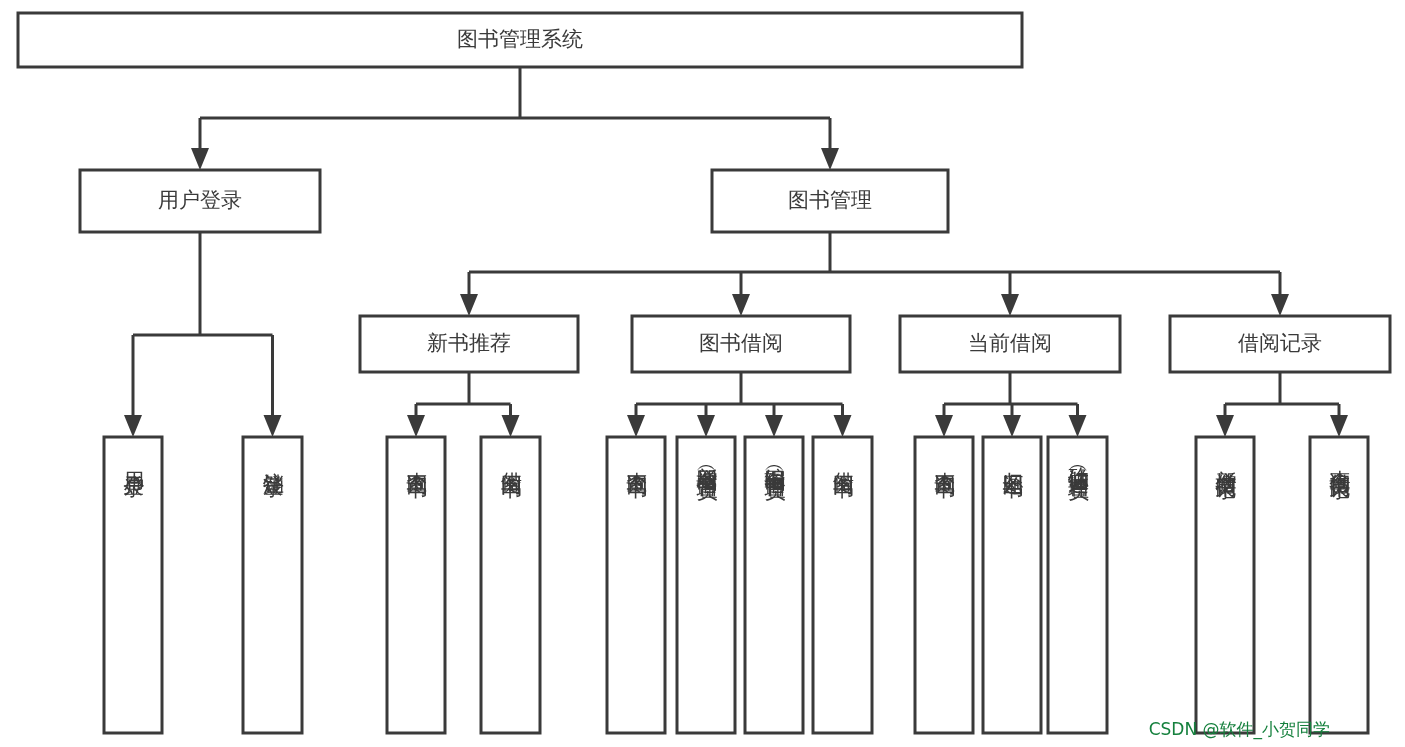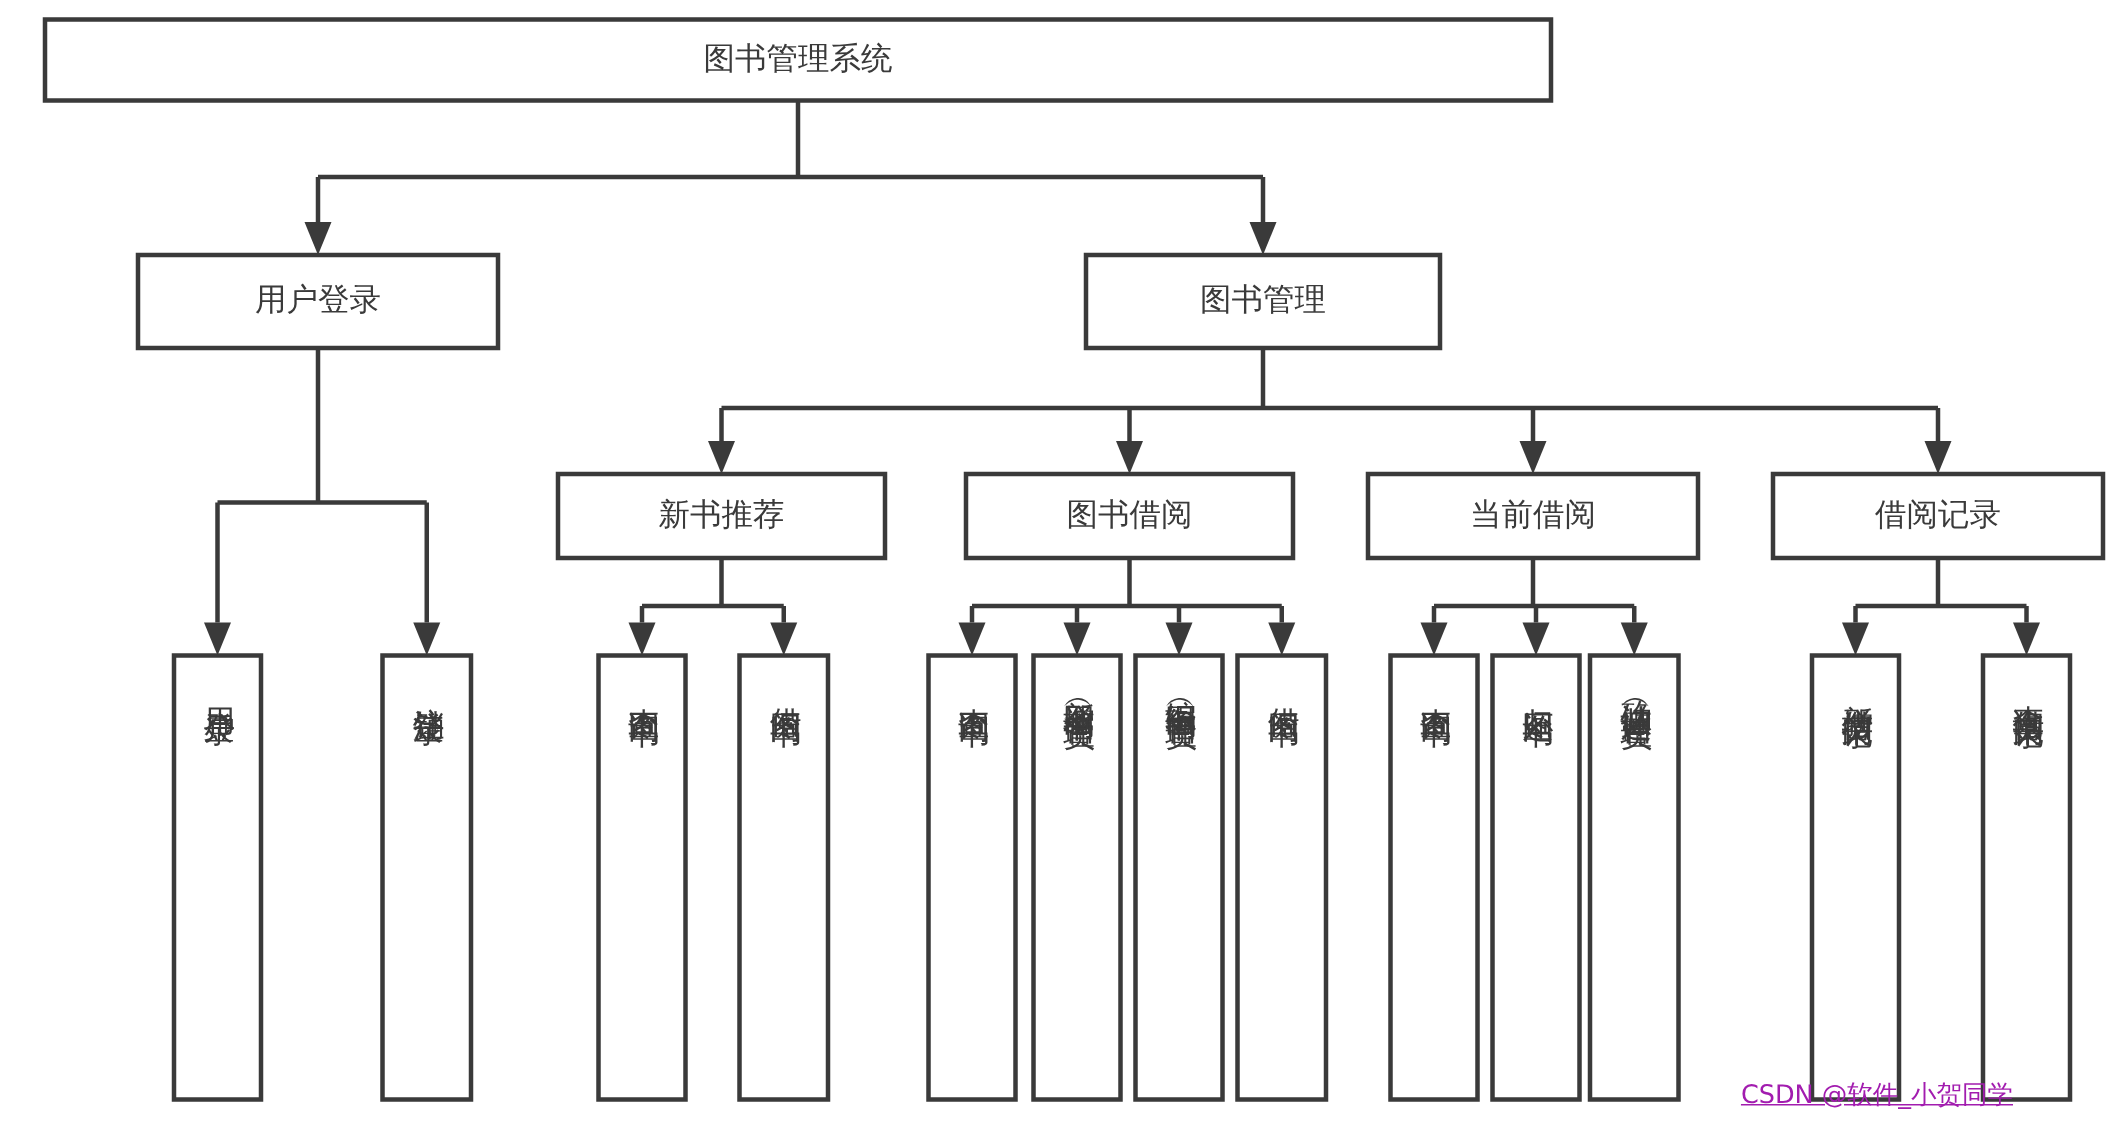--- a/index.html
+++ b/index.html
@@ -3,42 +3,41 @@
 <meta charset="utf-8">
 <style>
   html,body{margin:0;padding:0;}
   body{
     width:1405px;height:747px;
     background:#ffffff;
     font-family:"DejaVu Sans","Liberation Sans",sans-serif;
     overflow:hidden;
     position:relative;
   }
-  #diagram-root{position:absolute;left:12px;top:0;width:1338px;height:747px;}
+  #diagram-root{position:absolute;left:0;top:0;width:1338px;height:747px;}
   svg{display:block;}
   .node-rect{fill:#ffffff;stroke:#3a3a3a;stroke-width:3;}
   .edge{stroke:#3a3a3a;stroke-width:3;fill:none;}
   .arrow-head{fill:#3a3a3a;stroke:none;}
   .node-label{
     font-family:"DejaVu Sans","Liberation Sans",sans-serif;
     fill:#3a3a3a;
     text-anchor:middle;
     dominant-baseline:middle;
   }
   .label-h{font-size:21px;}
   .label-v{font-size:21px;writing-mode:vertical-rl;letter-spacing:2px;}
   .watermark{
     position:absolute;
     right:8px;bottom:6px;
     font-size:17px;
-    color:#a21caf;
+    color:#15803d;
     font-family:"DejaVu Sans","Liberation Sans",sans-serif;
     white-space:nowrap;
     pointer-events:none;
-    text-decoration:underline;
   }
 </style>
 </head>
 <body>
 
 <div id="diagram-root">
   <svg id="tree-svg" width="1405" height="747" viewBox="0 0 1405 747" xmlns="http://www.w3.org/2000/svg">
     <g id="edges-layer">
         <g>
           <path class="edge" d="M 520 67 L 520 118"></path>

